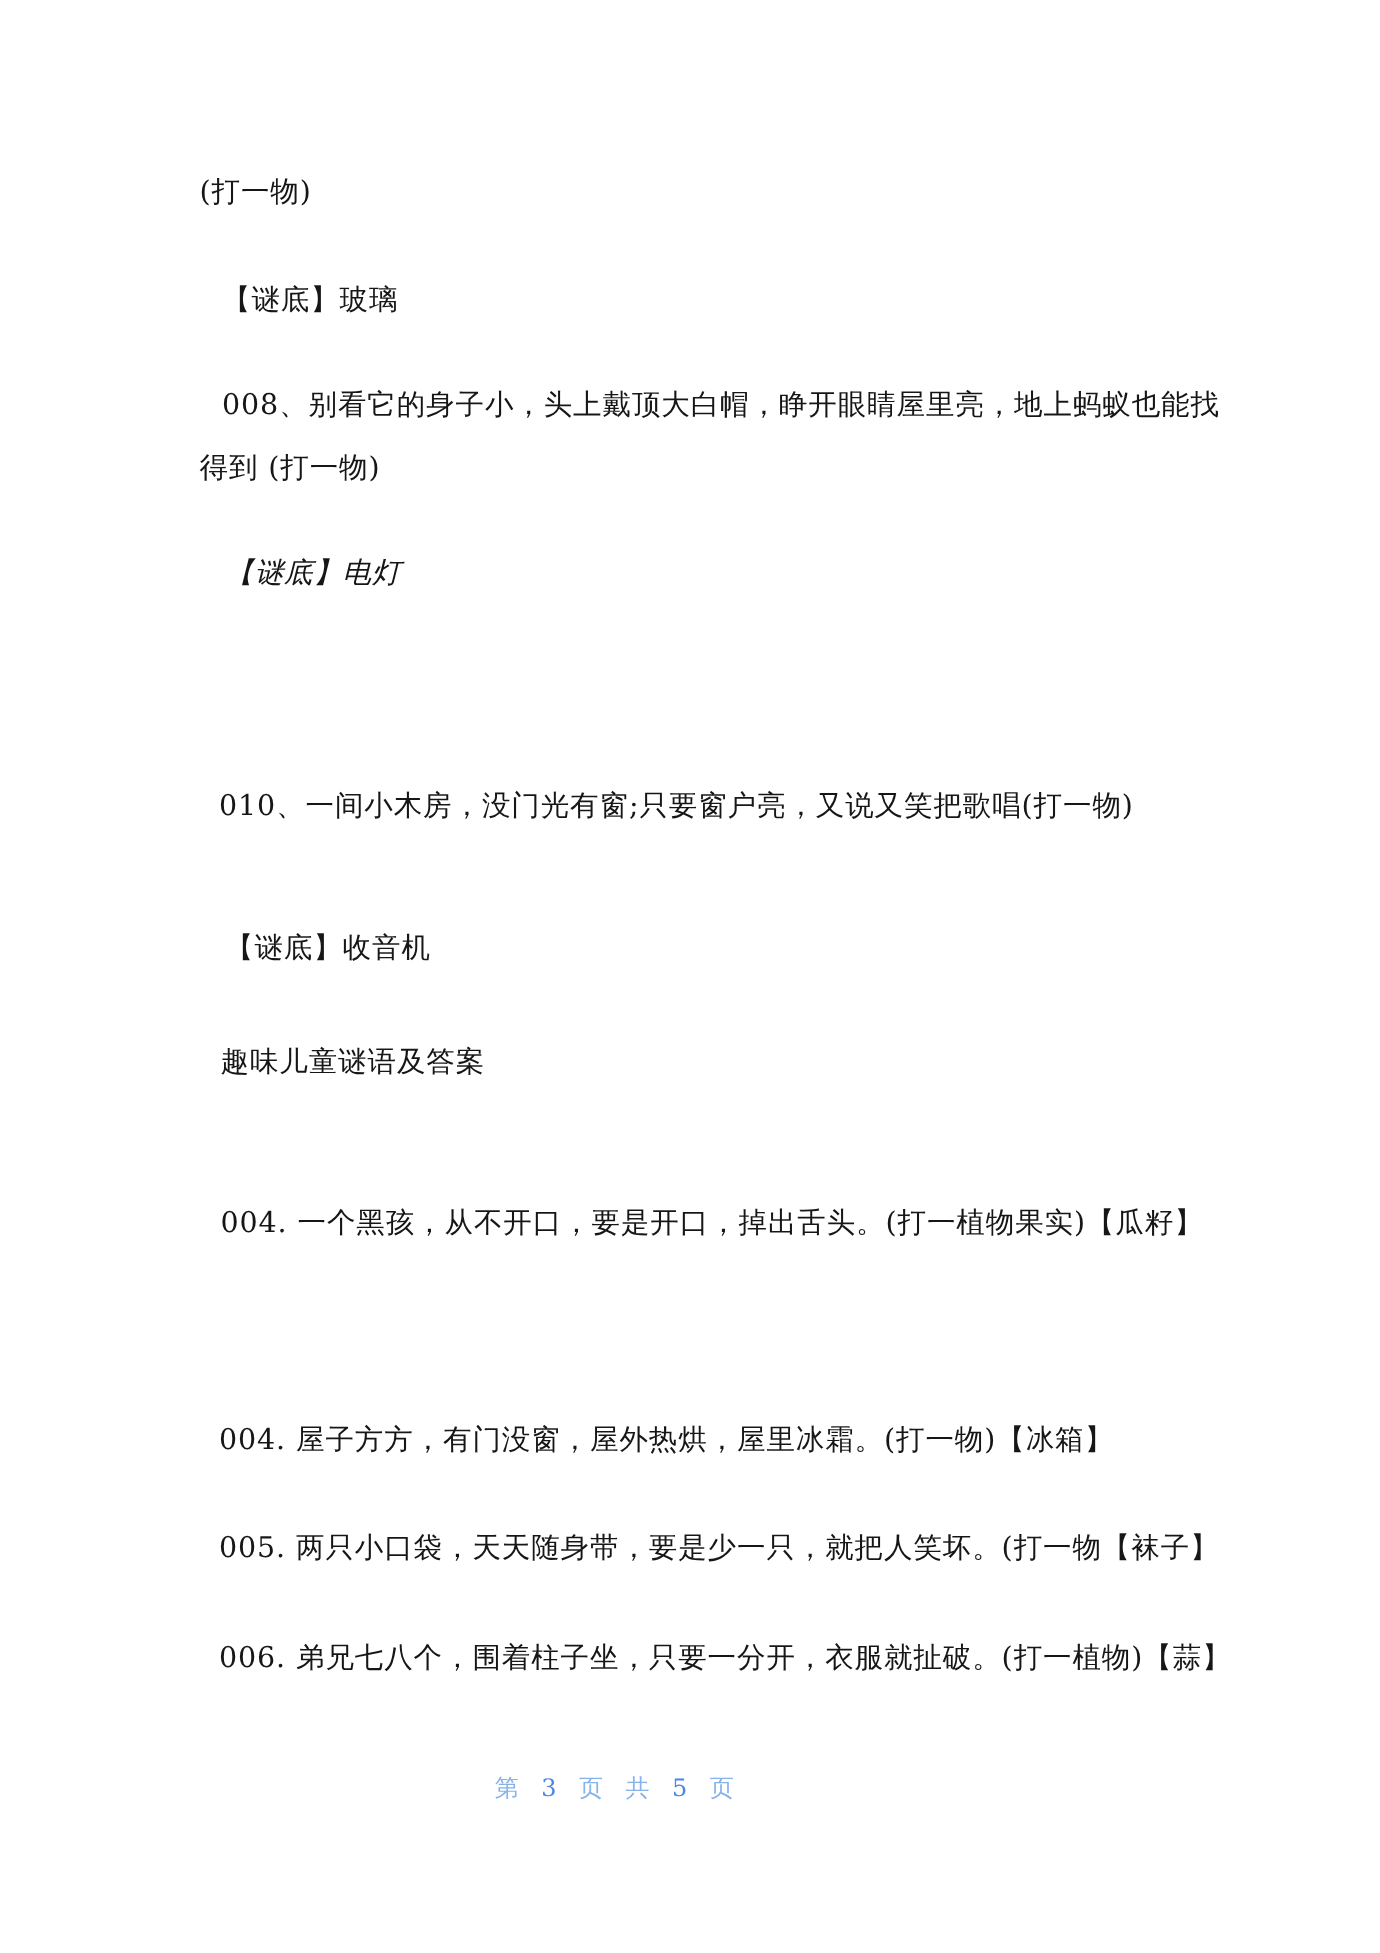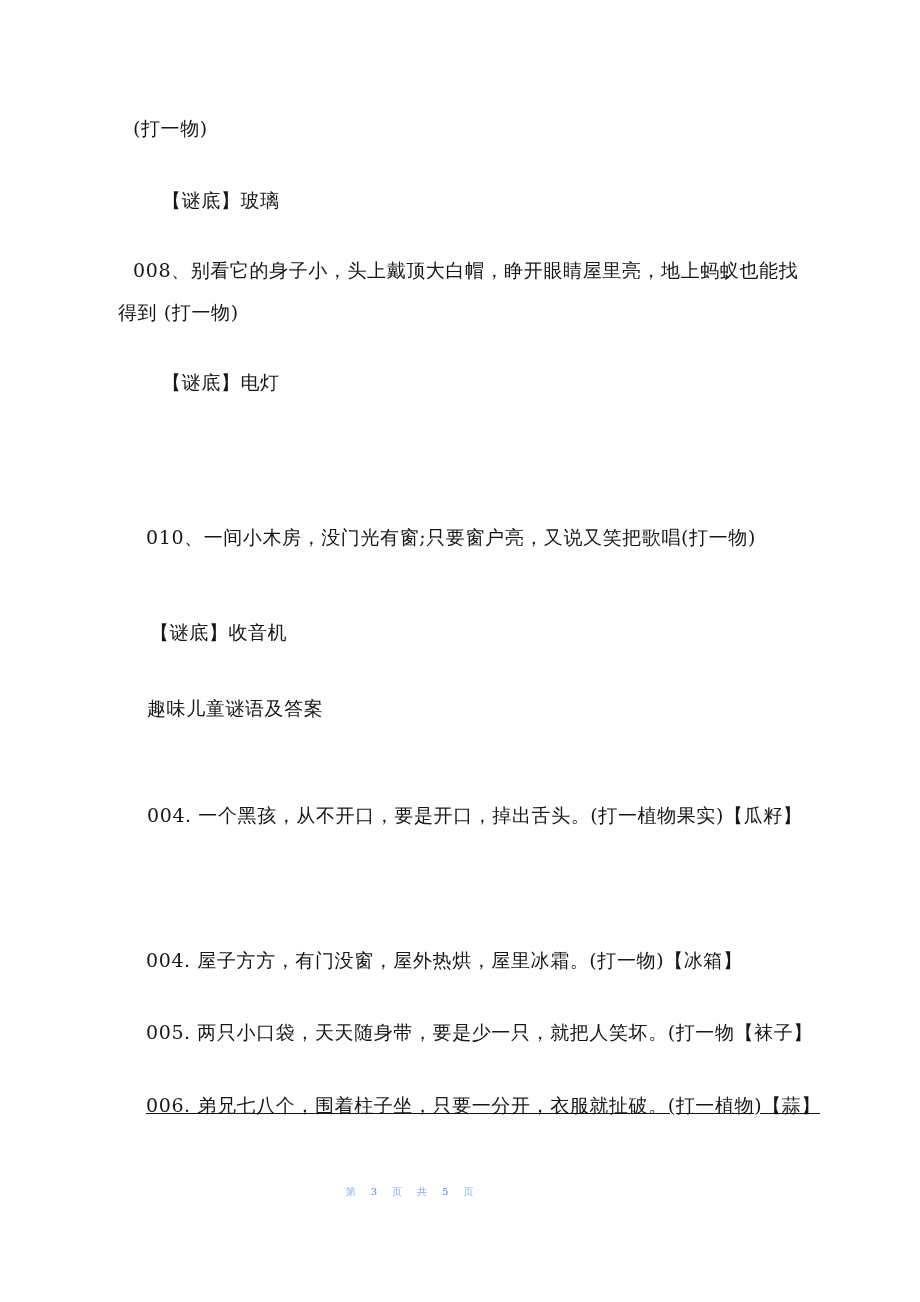--- a/index.html
+++ b/index.html
@@ -24,47 +24,47 @@
     white-space: nowrap;
   }
   .para .line { display: block; }
   .para .line.first-indent { padding-left: 15px; }
   .footer {
     position: absolute;
     top: 1183px;
     left: 0;
     width: 100%;
     text-align: center;
-    font-size: 10px;
+    font-size: 16px;
     line-height: 18px;
     letter-spacing: 1px;
   }
   .footer span { margin: 0 7px; }
   .footer .f-label { color: #85b3ea; }
   .footer .f-num  { color: #4a86e8; }
 </style>
 </head>
 <body>
 
 <div class="page">
 
   <div class="para" style="top:107px; left:133px;">
     <span class="line">(打一物)</span>
   </div>
 
-  <div class="para" style="top:179px; left:162px;">
+  <div class="para" style="top:179px; left:148px;">
     <span class="line">【谜底】玻璃</span>
   </div>
 
-  <div class="para" style="top:249px; left:118px;">
+  <div class="para" style="top:249px; left:133px;">
     <span class="line first-indent">008、别看它的身子小，头上戴顶大白帽，睁开眼睛屋里亮，地上蚂蚁也能找</span>
     <span class="line">得到 (打一物)</span>
   </div>
 
-  <div class="para" style="top:361px; left:162px;">
+  <div class="para" style="top:361px; left:150px;font-style:italic;">
     <span class="line">【谜底】电灯</span>
   </div>
 
 
   <div class="para" style="top:516px; left:146px;">
     <span class="line">010、一间小木房，没门光有窗;只要窗户亮，又说又笑把歌唱(打一物)</span>
   </div>
 
   <div class="para" style="top:611px; left:150px;text-align:center;">
     <span class="line">【谜底】收音机</span>
@@ -81,21 +81,21 @@
 
 
   <div class="para" style="top:939px; left:146px;">
     <span class="line">004. 屋子方方，有门没窗，屋外热烘，屋里冰霜。(打一物)【冰箱】</span>
   </div>
 
   <div class="para" style="top:1011px; left:146px;">
     <span class="line">005. 两只小口袋，天天随身带，要是少一只，就把人笑坏。(打一物【袜子】</span>
   </div>
 
-  <div class="para" style="top:1084px; left:146px;text-decoration:underline;">
+  <div class="para" style="top:1084px; left:146px;">
     <span class="line">006. 弟兄七八个，围着柱子坐，只要一分开，衣服就扯破。(打一植物)【蒜】</span>
   </div>
 
   <div class="footer">
     <span class="f-label">第</span><span class="f-num">3</span><span class="f-label">页</span><span class="f-label">共</span><span class="f-num">5</span><span class="f-label">页</span>
   </div>
 
 </div>
 
 </body></html>

